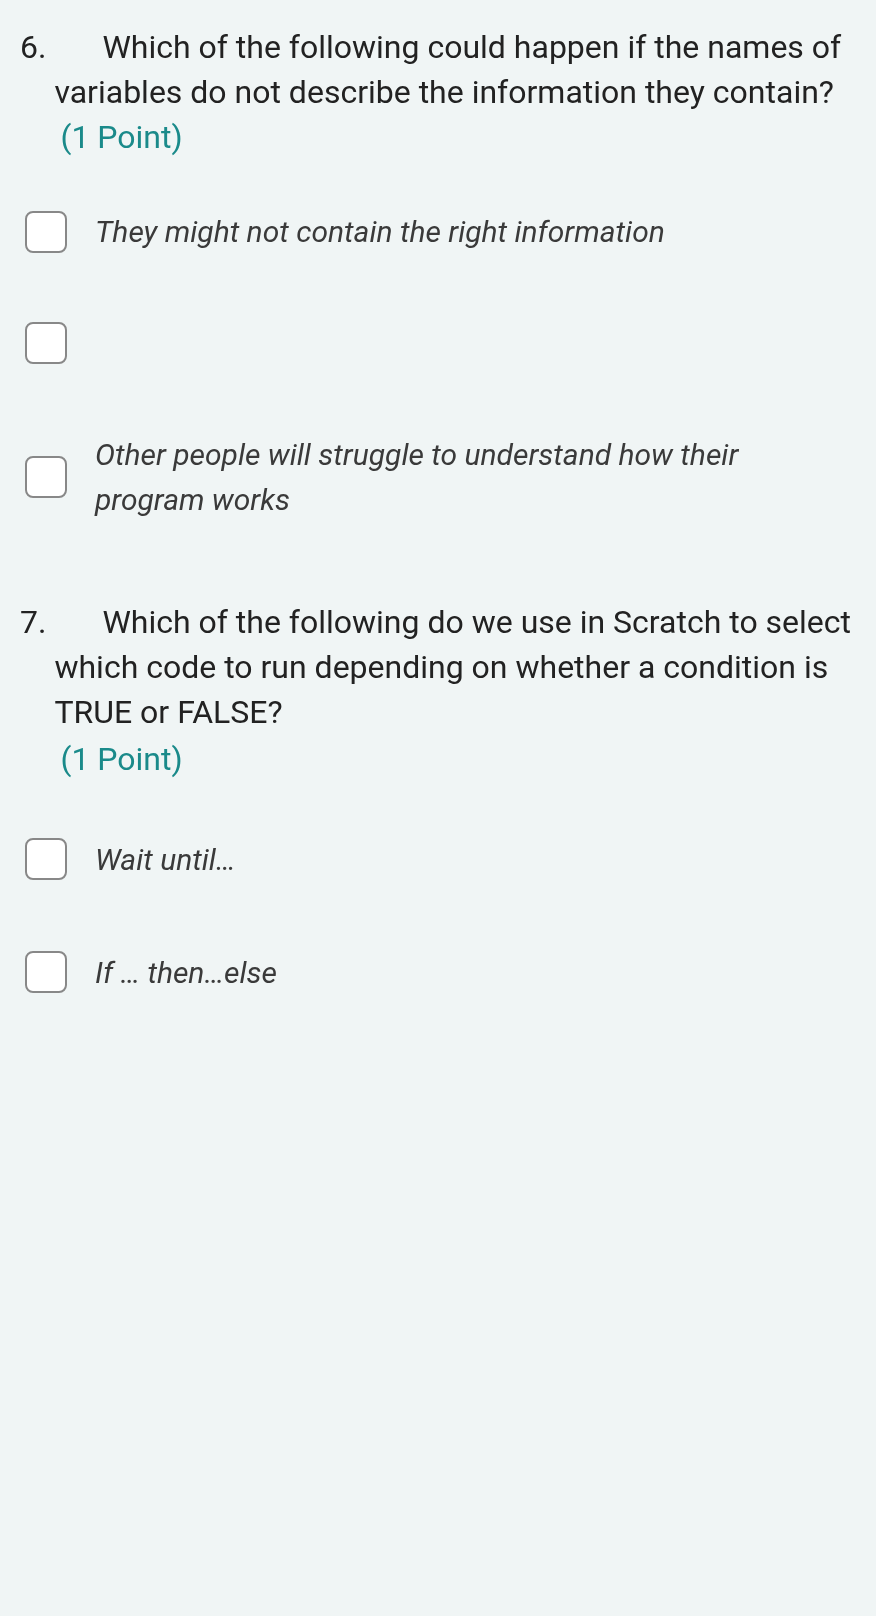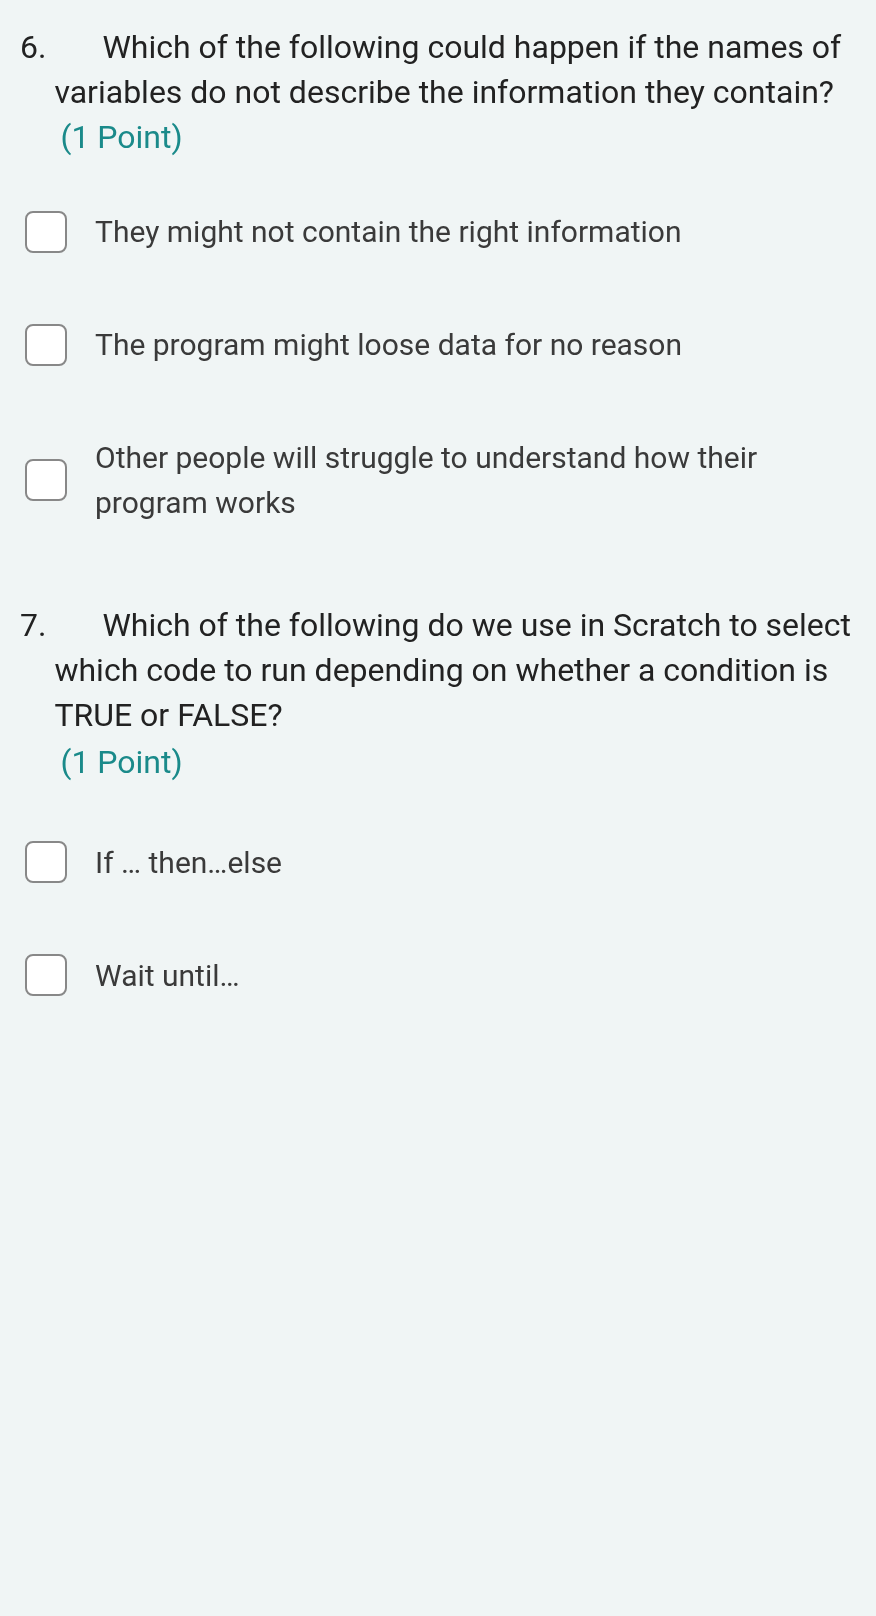--- a/index.html
+++ b/index.html
@@ -52,20 +52,21 @@
       margin-left: 6px;
     }
     .options {
       padding-left: 5px;
       padding-right: 20px;
     }
     .option {
       display: flex;
       align-items: center;
       margin-bottom: 68px;
+      font-style: italic;
     }
     .option:last-child {
       margin-bottom: 3px;
     }
     .checkbox {
       width: 42px;
       height: 42px;
       border: 2px solid #888;
       border-radius: 8px;
       background: #fff;
@@ -96,40 +97,39 @@
       <span class="points-label">(1 Point)</span>
     </span>
   </div>
   <div class="options">
     <div class="option">
       <div class="checkbox"></div>
       <span class="option-label">They might not contain the right information</span>
     </div>
     <div class="option">
       <div class="checkbox"></div>
-      <span class="option-label">The program might loose data for no reason</span>
     </div>
     <div class="option">
       <div class="checkbox"></div>
       <span class="option-label">Other people will struggle to understand how their program works</span>
     </div>
   </div>
 </div>
 
 <div class="question-block q7">
   <div class="question-header">
     <span class="question-number">7.</span>
     <span class="question-text-wrap">
       <span class="question-text">Which of the following do we use in Scratch to select which code to run depending on whether a condition is TRUE or FALSE?</span>
       <span class="points-label-block">(1 Point)</span>
     </span>
   </div>
   <div class="options">
     <div class="option">
       <div class="checkbox"></div>
-      <span class="option-label">If … then…else</span>
+      <span class="option-label">Wait until…</span>
     </div>
     <div class="option">
       <div class="checkbox"></div>
-      <span class="option-label">Wait until…</span>
+      <span class="option-label">If … then…else</span>
     </div>
   </div>
 </div>
 
 </body></html>

